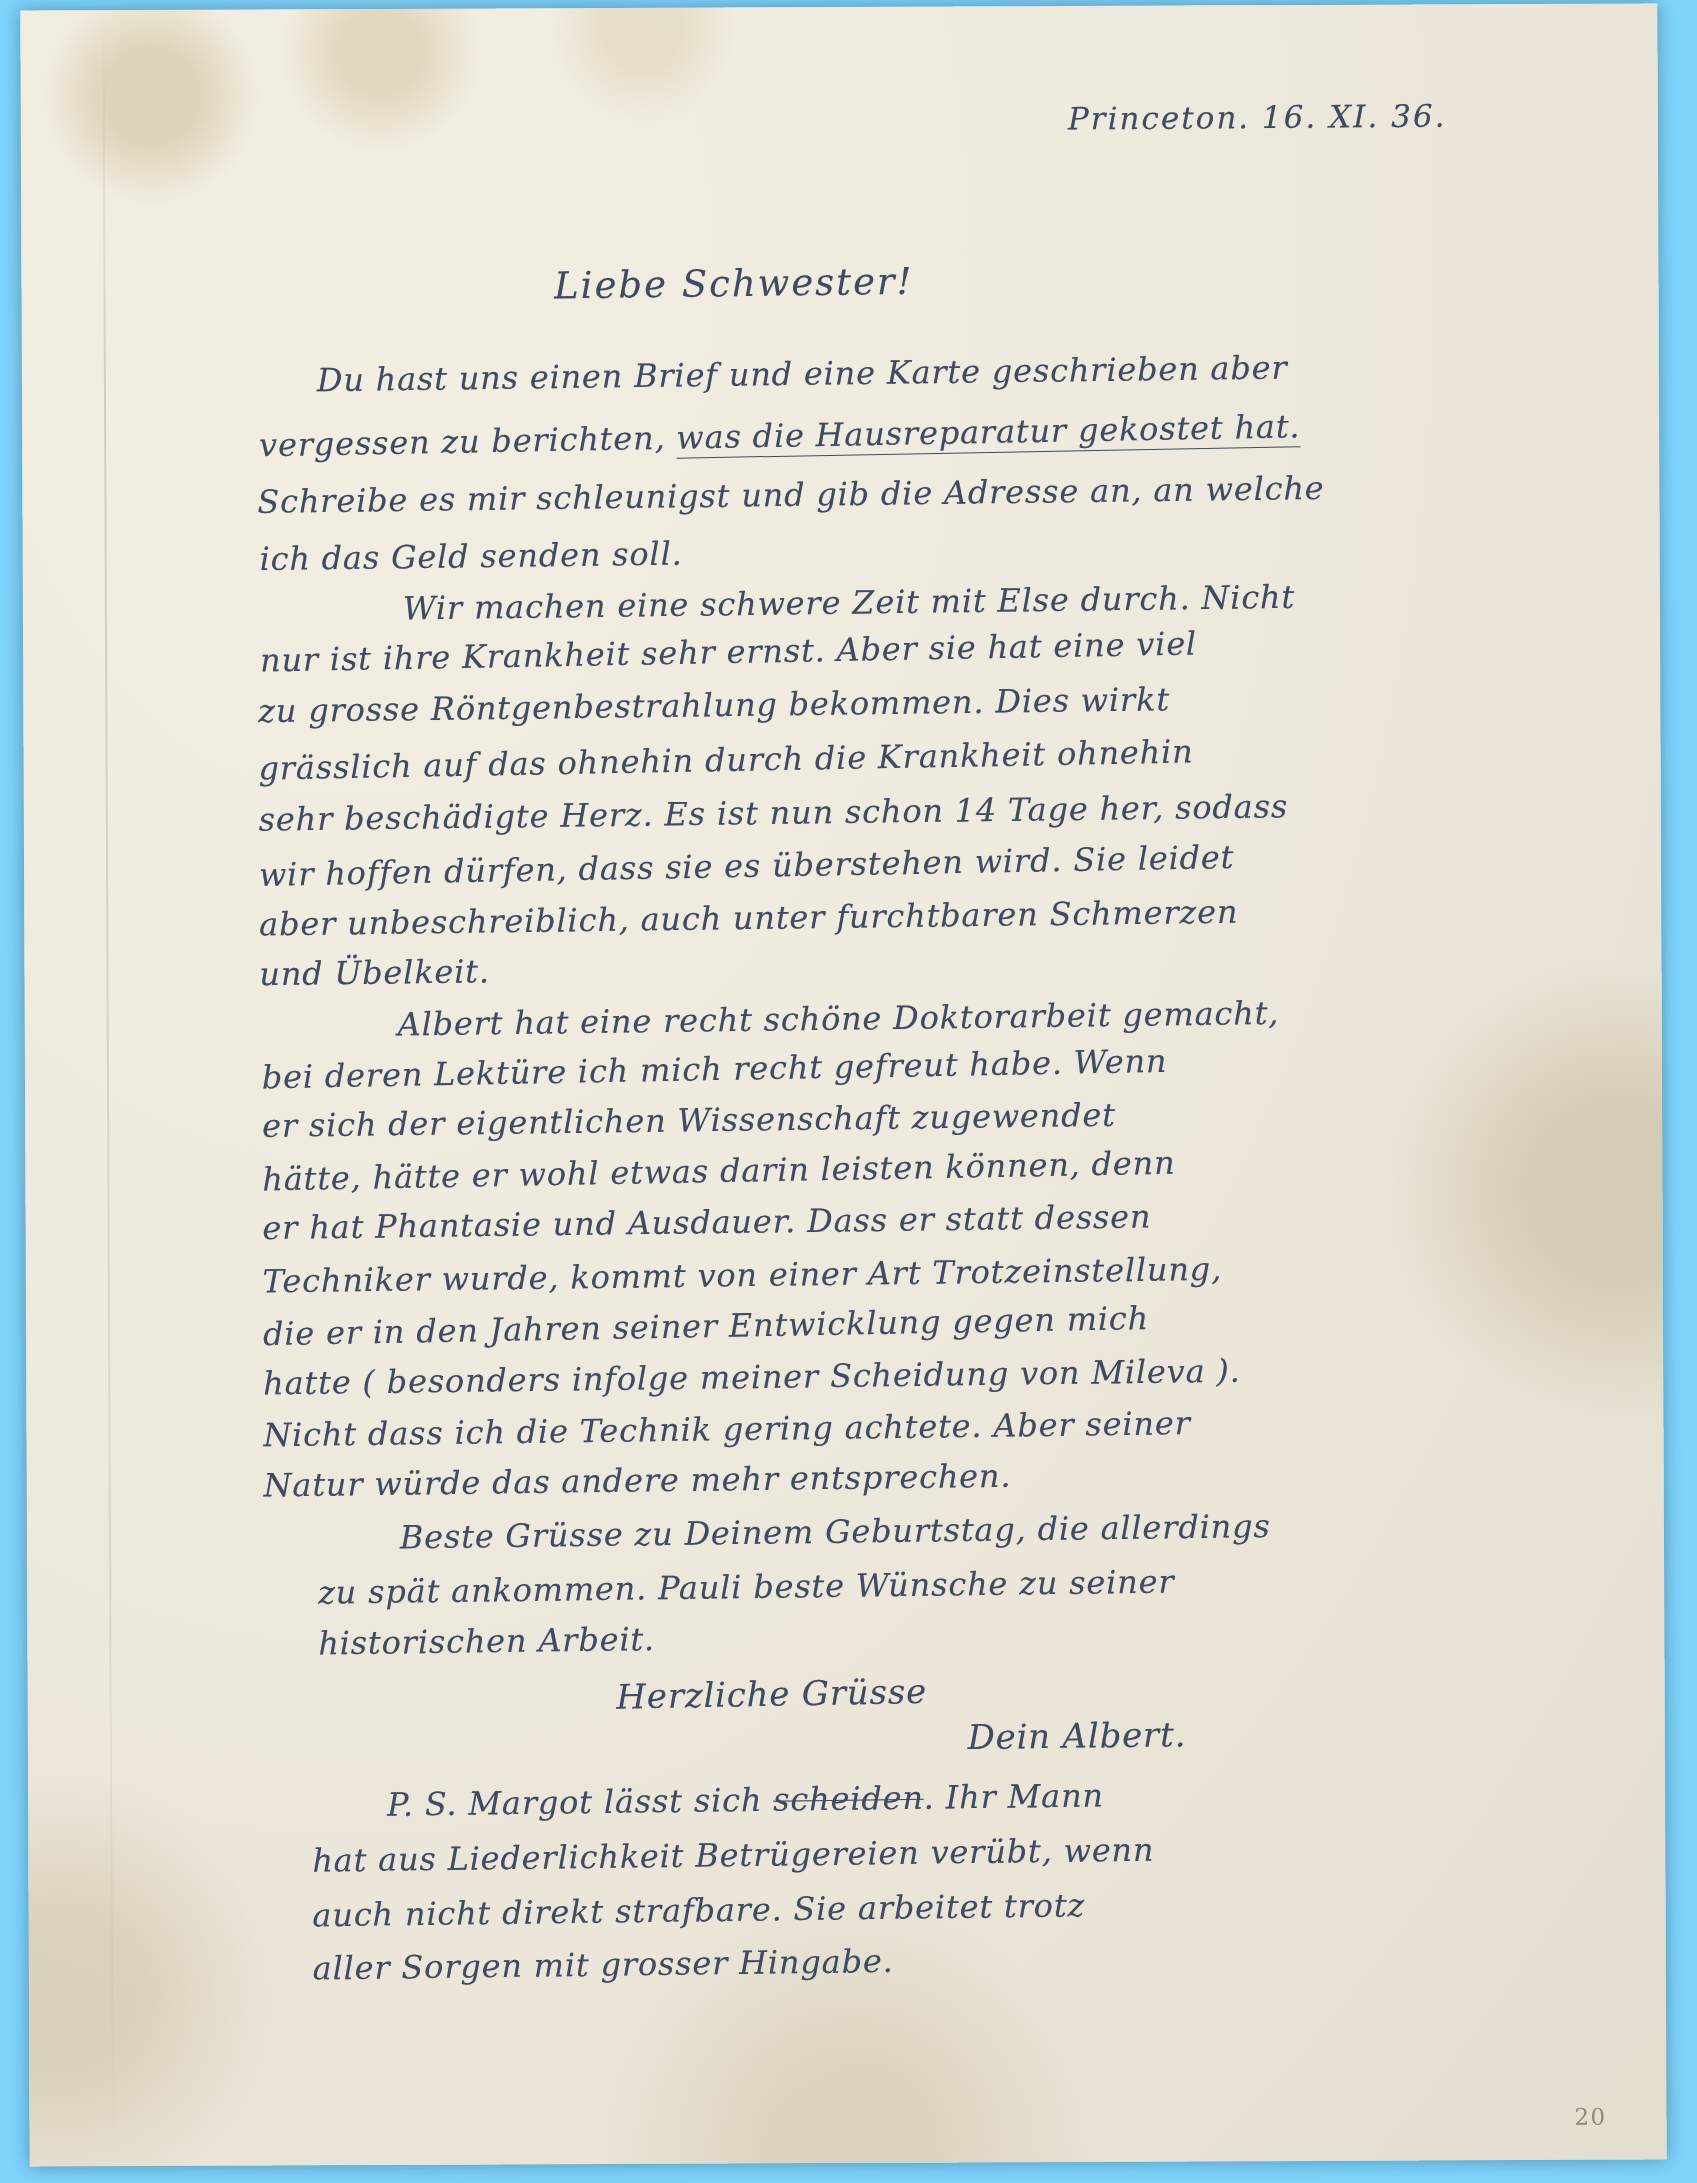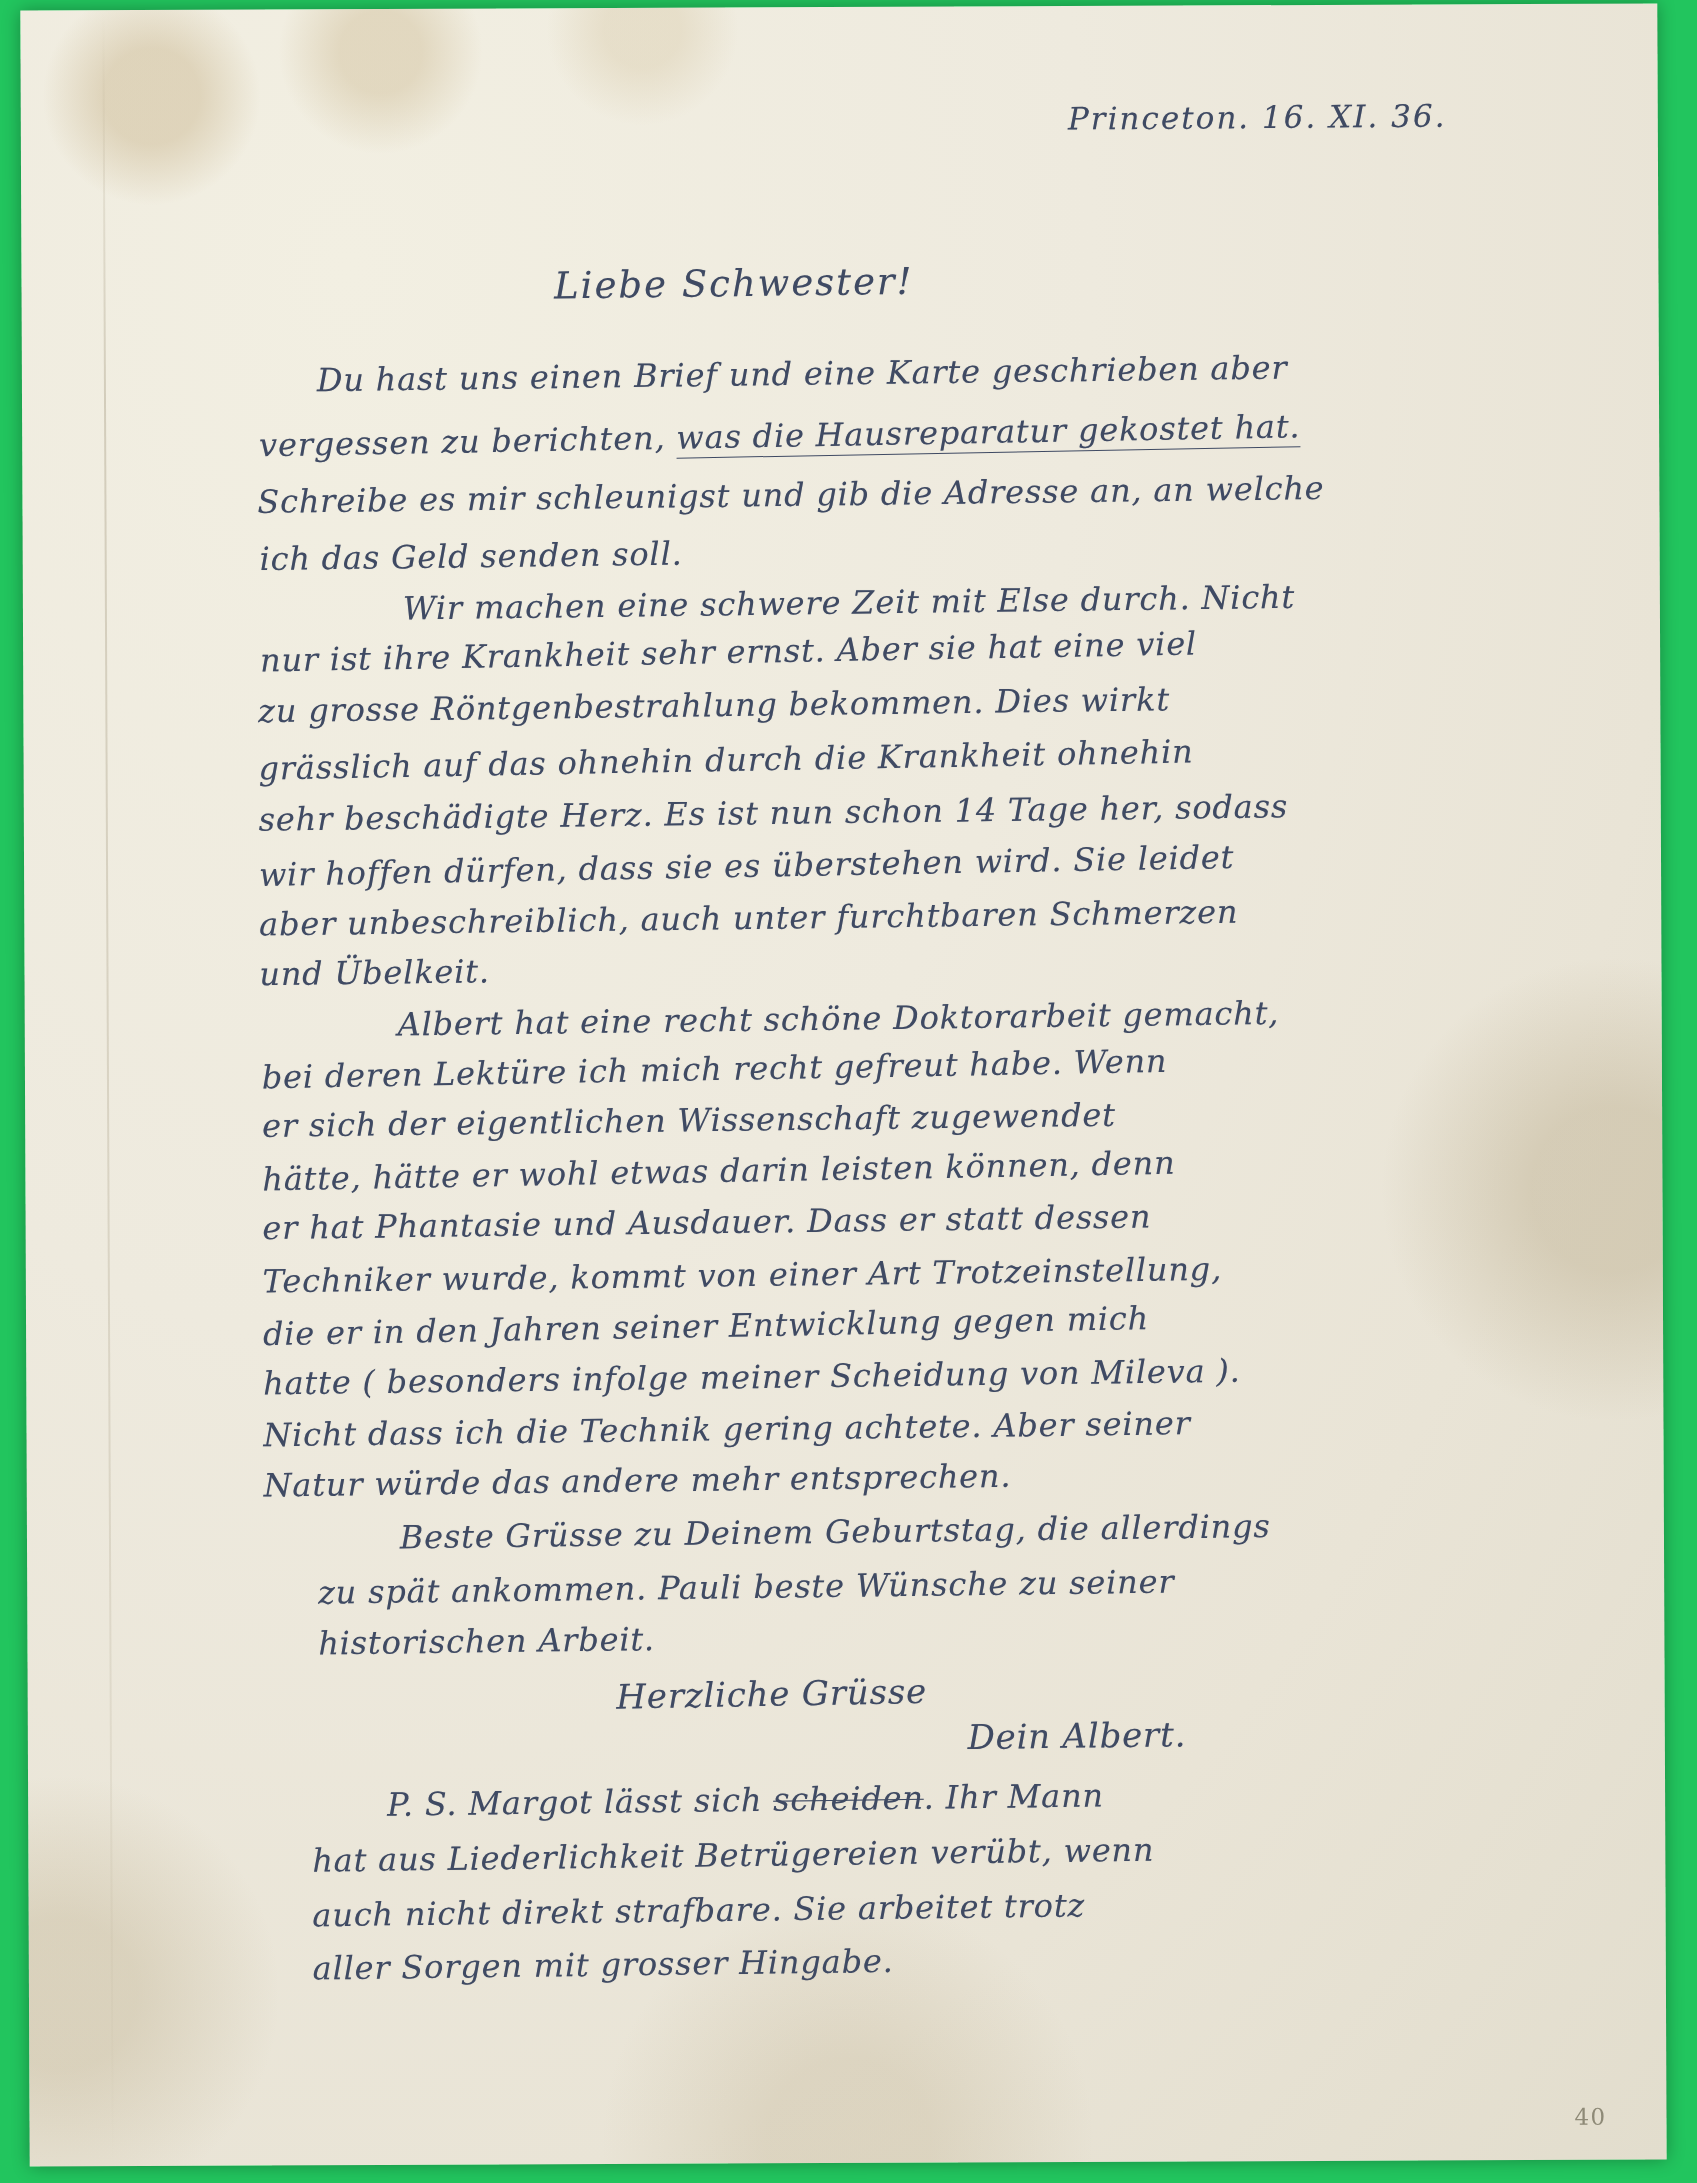--- a/index.html
+++ b/index.html
@@ -12,21 +12,21 @@
     height: 2183px;
     overflow: hidden;
     font-family: "DejaVu Sans", sans-serif;
   }
 
   
   #page {
     position: relative;
     width: 1697px;
     height: 2183px;
-    background: #22c55e;
+    background: #7dd3fc;
   }
 
   #paper {
     position: absolute;
     left: 24.6px;
     top: 6.8px;
     width: 1637px;
     height: 2156px;
     background:
       radial-gradient(ellipse at 20% 12%, #f2efe2 0%, #eeeade 40%, #e9e4d6 72%, #e2ddcd 100%);
@@ -222,17 +222,17 @@
     <div class="hw ps-line d1" style="left:218px; top:1791px;">
       <span>hat aus Liederlichkeit Betrügereien verübt, wenn</span>
     </div>
     <div class="hw ps-line d1" style="left:218px; top:1846px;">
       <span>auch nicht direkt strafbare. Sie arbeitet trotz</span>
     </div>
     <div class="hw ps-line d1" style="left:218px; top:1900px;">
       <span>aller Sorgen mit grosser Hingabe.</span>
     </div>
 
-    <div class="folio">40</div>
+    <div class="folio">20</div>
 
   </div>
 </div>
 
 
 </body></html>

